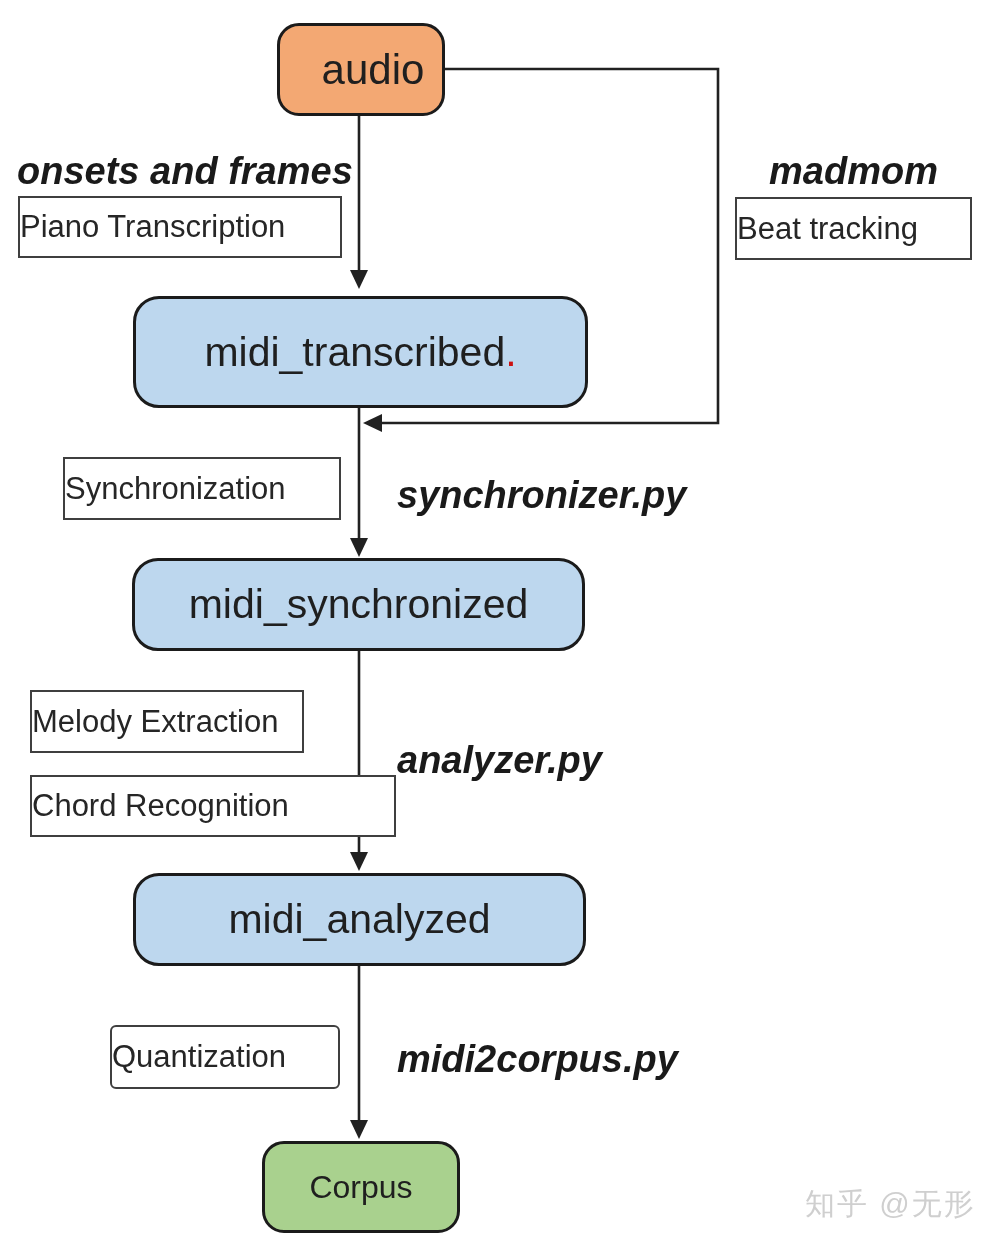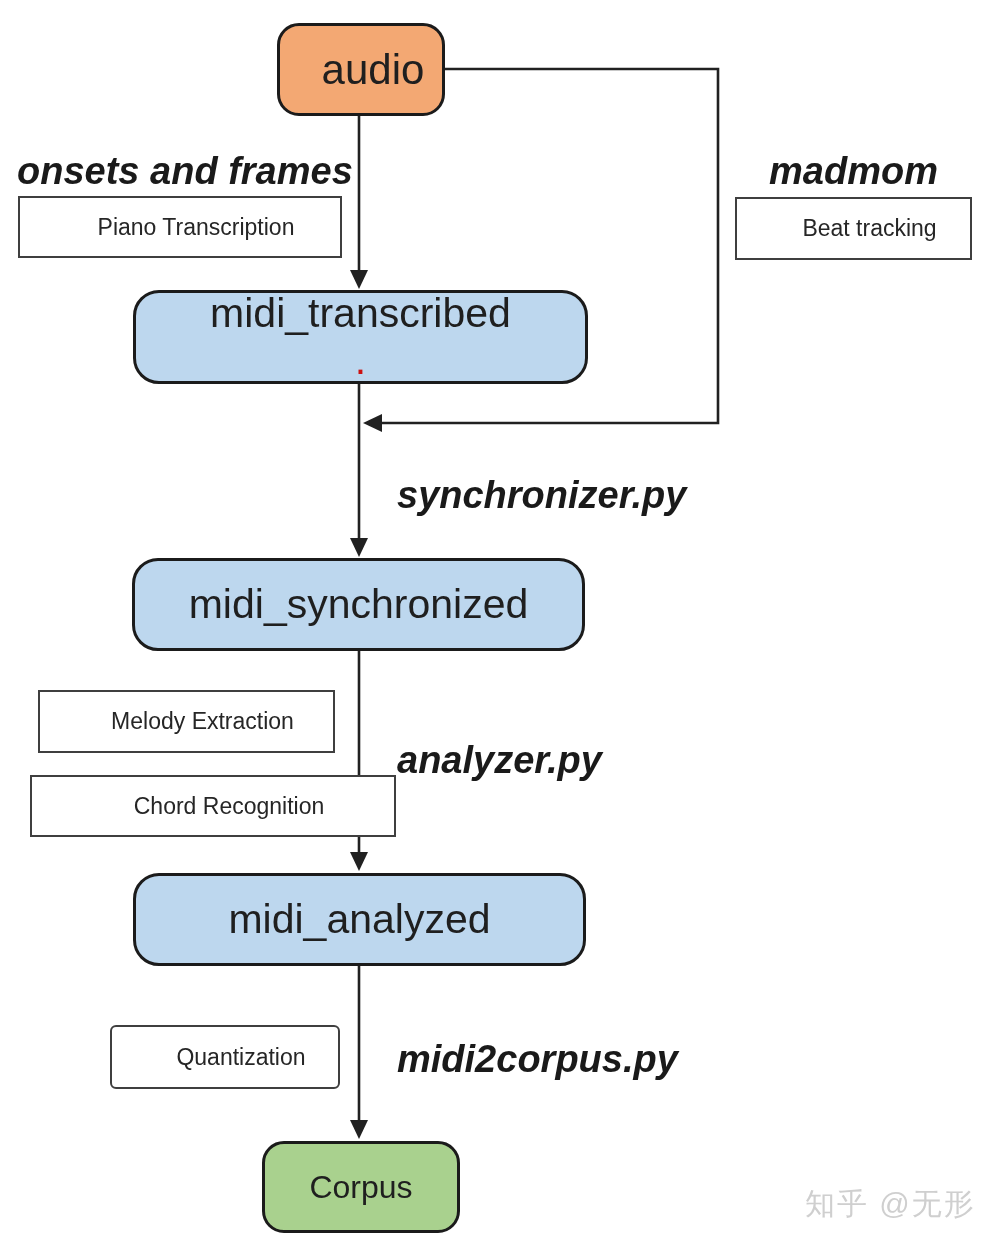--- a/index.html
+++ b/index.html
@@ -23,46 +23,45 @@
     color: #1f1f1f;
     white-space: nowrap;
   }
   .node-audio {
     left: 277px; top: 23px; width: 168px; height: 93px;
     background: #f3a873; border-radius: 22px; font-size: 42px; padding-left: 24px;
   }
   .node-midi {
     background: #bdd7ee; border-radius: 26px; font-size: 41px;
   }
-  .node-transcribed  { left: 133px; top: 290px;  width: 455px; height: 94px; flex-direction: column; }
+  .node-transcribed  { left: 133px; top: 296px;  width: 455px; height: 112px; }
   .node-synchronized { left: 132px; top: 558px;  width: 453px; height: 93px; }
   .node-analyzed     { left: 133px; top: 873px;  width: 453px; height: 93px; text-align: right; }
   .node-corpus {
     left: 262px; top: 1141px; width: 198px; height: 92px;
     background: #a9d18e; border-radius: 22px; font-size: 32px;
   }
   .red-dot { color: #cc1111; font-size: 41px; }
 
   .procbox {
     position: absolute;
     display: flex;
     align-items: center;
-    justify-content: center;
+    justify-content: flex-start;
     background: #ffffff;
     border: 2.5px solid #3f3f3f;
     box-sizing: border-box;
-    font-size: 23px;
+    font-size: 31px;
     color: #262626;
     white-space: nowrap;
-    padding-left: 32px;
   }
   .pb-piano   { left: 18px;  top: 196px;  width: 324px; height: 62px; }
   .pb-beat    { left: 735px; top: 197px;  width: 237px; height: 63px; }
   .pb-sync    { left: 63px;  top: 457px;  width: 278px; height: 63px; }
-  .pb-melody  { left: 38px;  top: 690px;  width: 297px; height: 63px; }
+  .pb-melody  { left: 30px;  top: 690px;  width: 274px; height: 63px; }
   .pb-chord   { left: 30px;  top: 775px;  width: 366px; height: 62px; }
   .pb-quant   { left: 110px; top: 1025px; width: 230px; height: 64px; border-radius: 6px; }
 
   .toollabel {
     position: absolute;
     font-size: 38px;
     font-weight: bold;
     font-style: italic;
     color: #1a1a1a;
     white-space: nowrap;
@@ -137,20 +136,23 @@
   </div>
 
   <div class="procbox pb-piano">
     <span>Piano Transcription</span>
   </div>
 
   <div class="procbox pb-beat">
     <span>Beat tracking</span>
   </div>
 
+  <div class="procbox pb-sync">
+    <span>Synchronization</span>
+  </div>
 
   <div class="procbox pb-melody">
     <span>Melody Extraction</span>
   </div>
 
   <div class="procbox pb-chord">
     <span>Chord Recognition</span>
   </div>
 
   <div class="procbox pb-quant">

